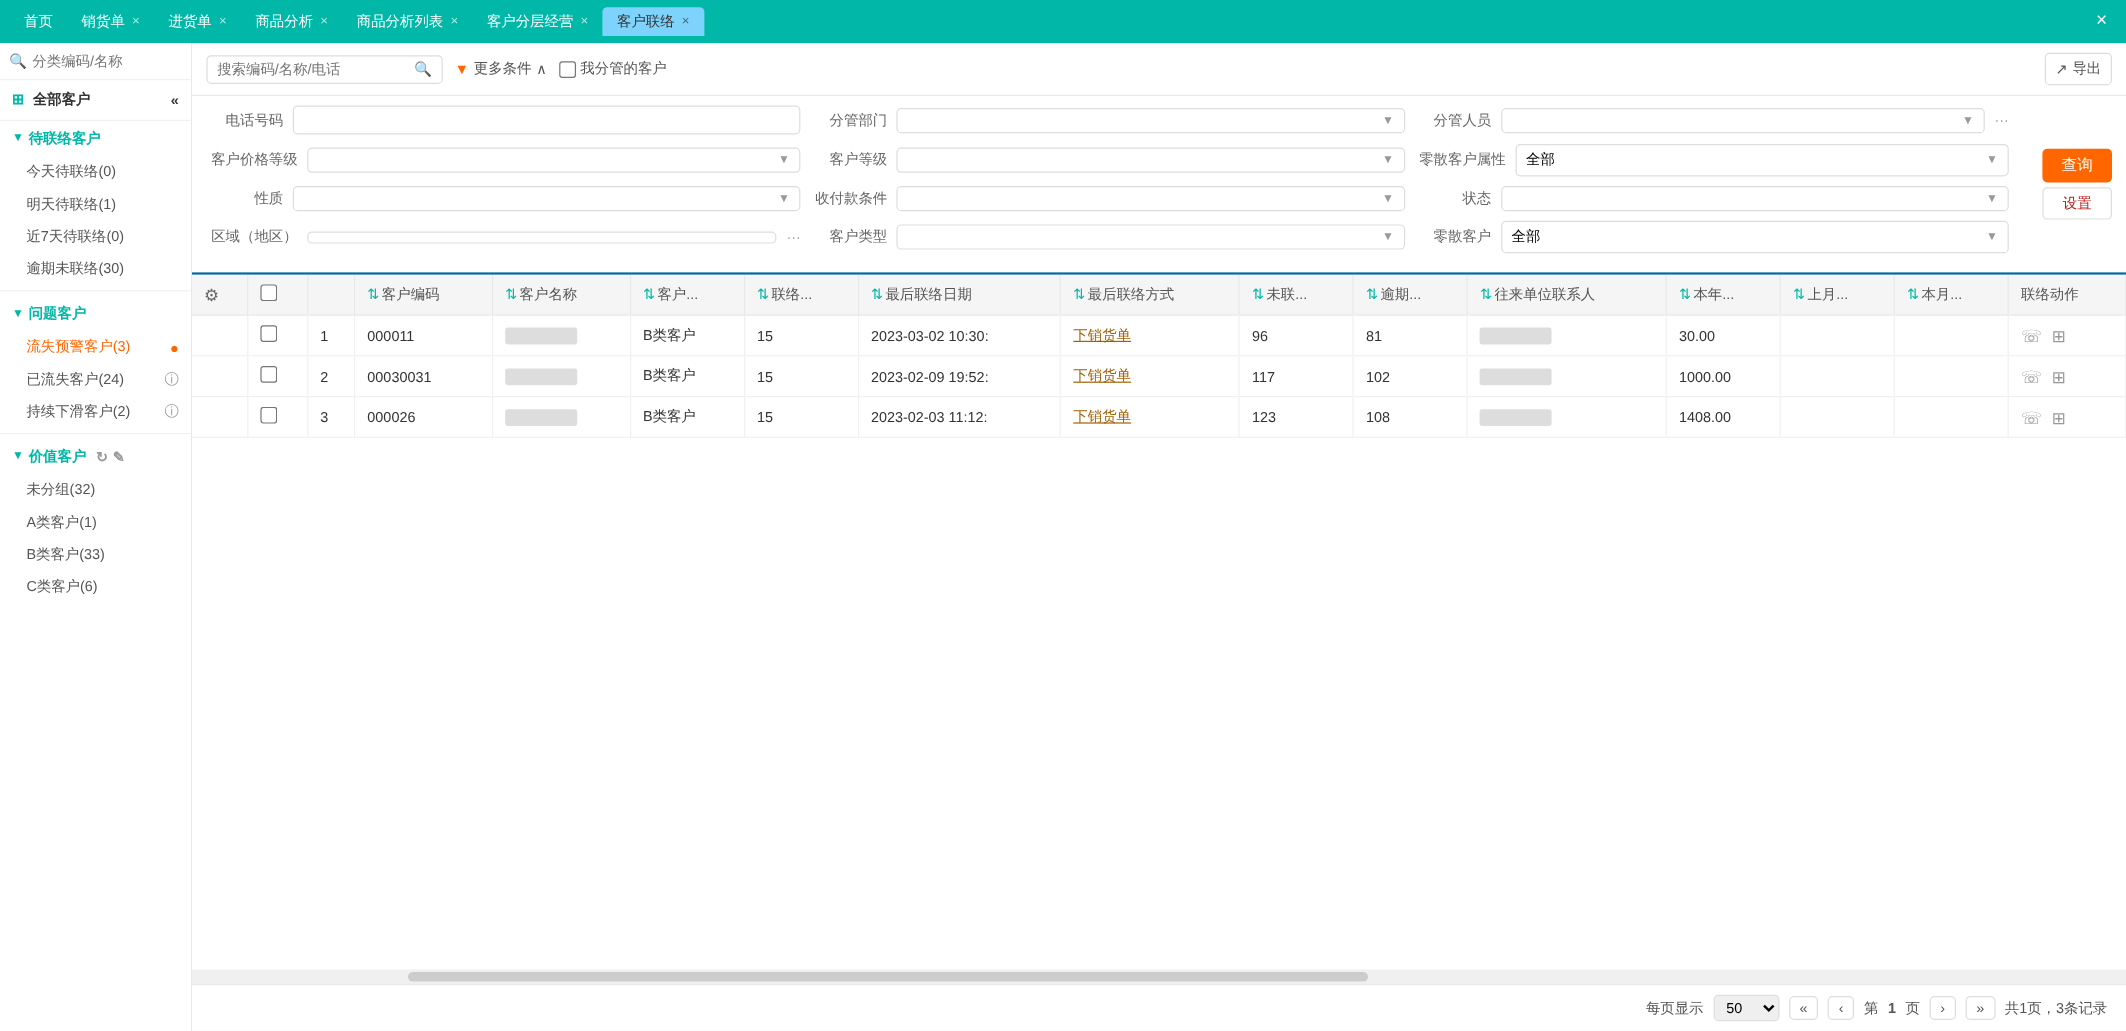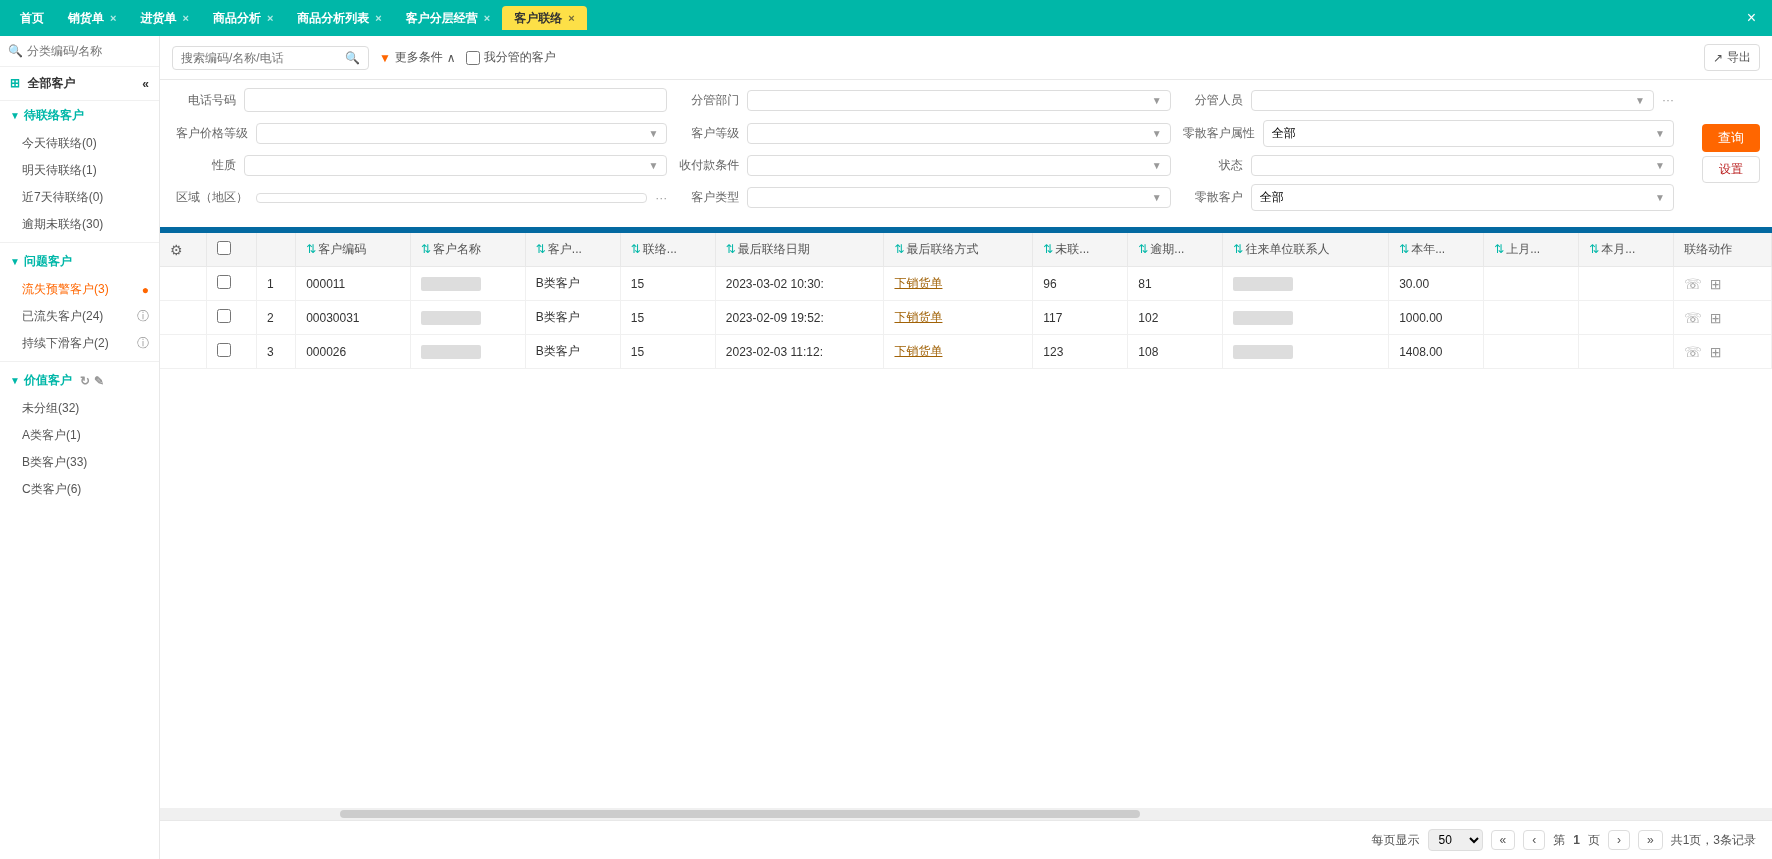--- a/index.html
+++ b/index.html
@@ -15,24 +15,23 @@
     }
     .tab-item {
       display: flex;
       align-items: center;
       padding: 0 12px;
       height: 24px;
       color: #fff;
       cursor: pointer;
       font-size: 13px;
       gap: 6px;
-      font-weight: bold;
     }
     .tab-item.active {
-      background: #fde047;
+      background: #7dd3fc;
       color: #333;
       border-radius: 4px 4px 0 0;
       text-align: center;
     }
     .tab-item .close-x {
       font-size: 11px;
       opacity: 0.7;
       cursor: pointer;
     }
     .tab-close-btn {
@@ -253,21 +252,21 @@
       border-radius: 4px;
       padding: 4px 12px;
       cursor: pointer;
       font-size: 12px;
     }
 
     
     .filter-with-buttons {
       display: flex;
       background: #fff;
-      border-bottom: 6px solid #0369a1;
+      border-bottom: 2px solid #0369a1;
     }
     .filter-fields-area {
       flex: 1;
       padding: 8px 16px;
     }
 
     
     .table-area {
       flex: 1;
       overflow: auto;

